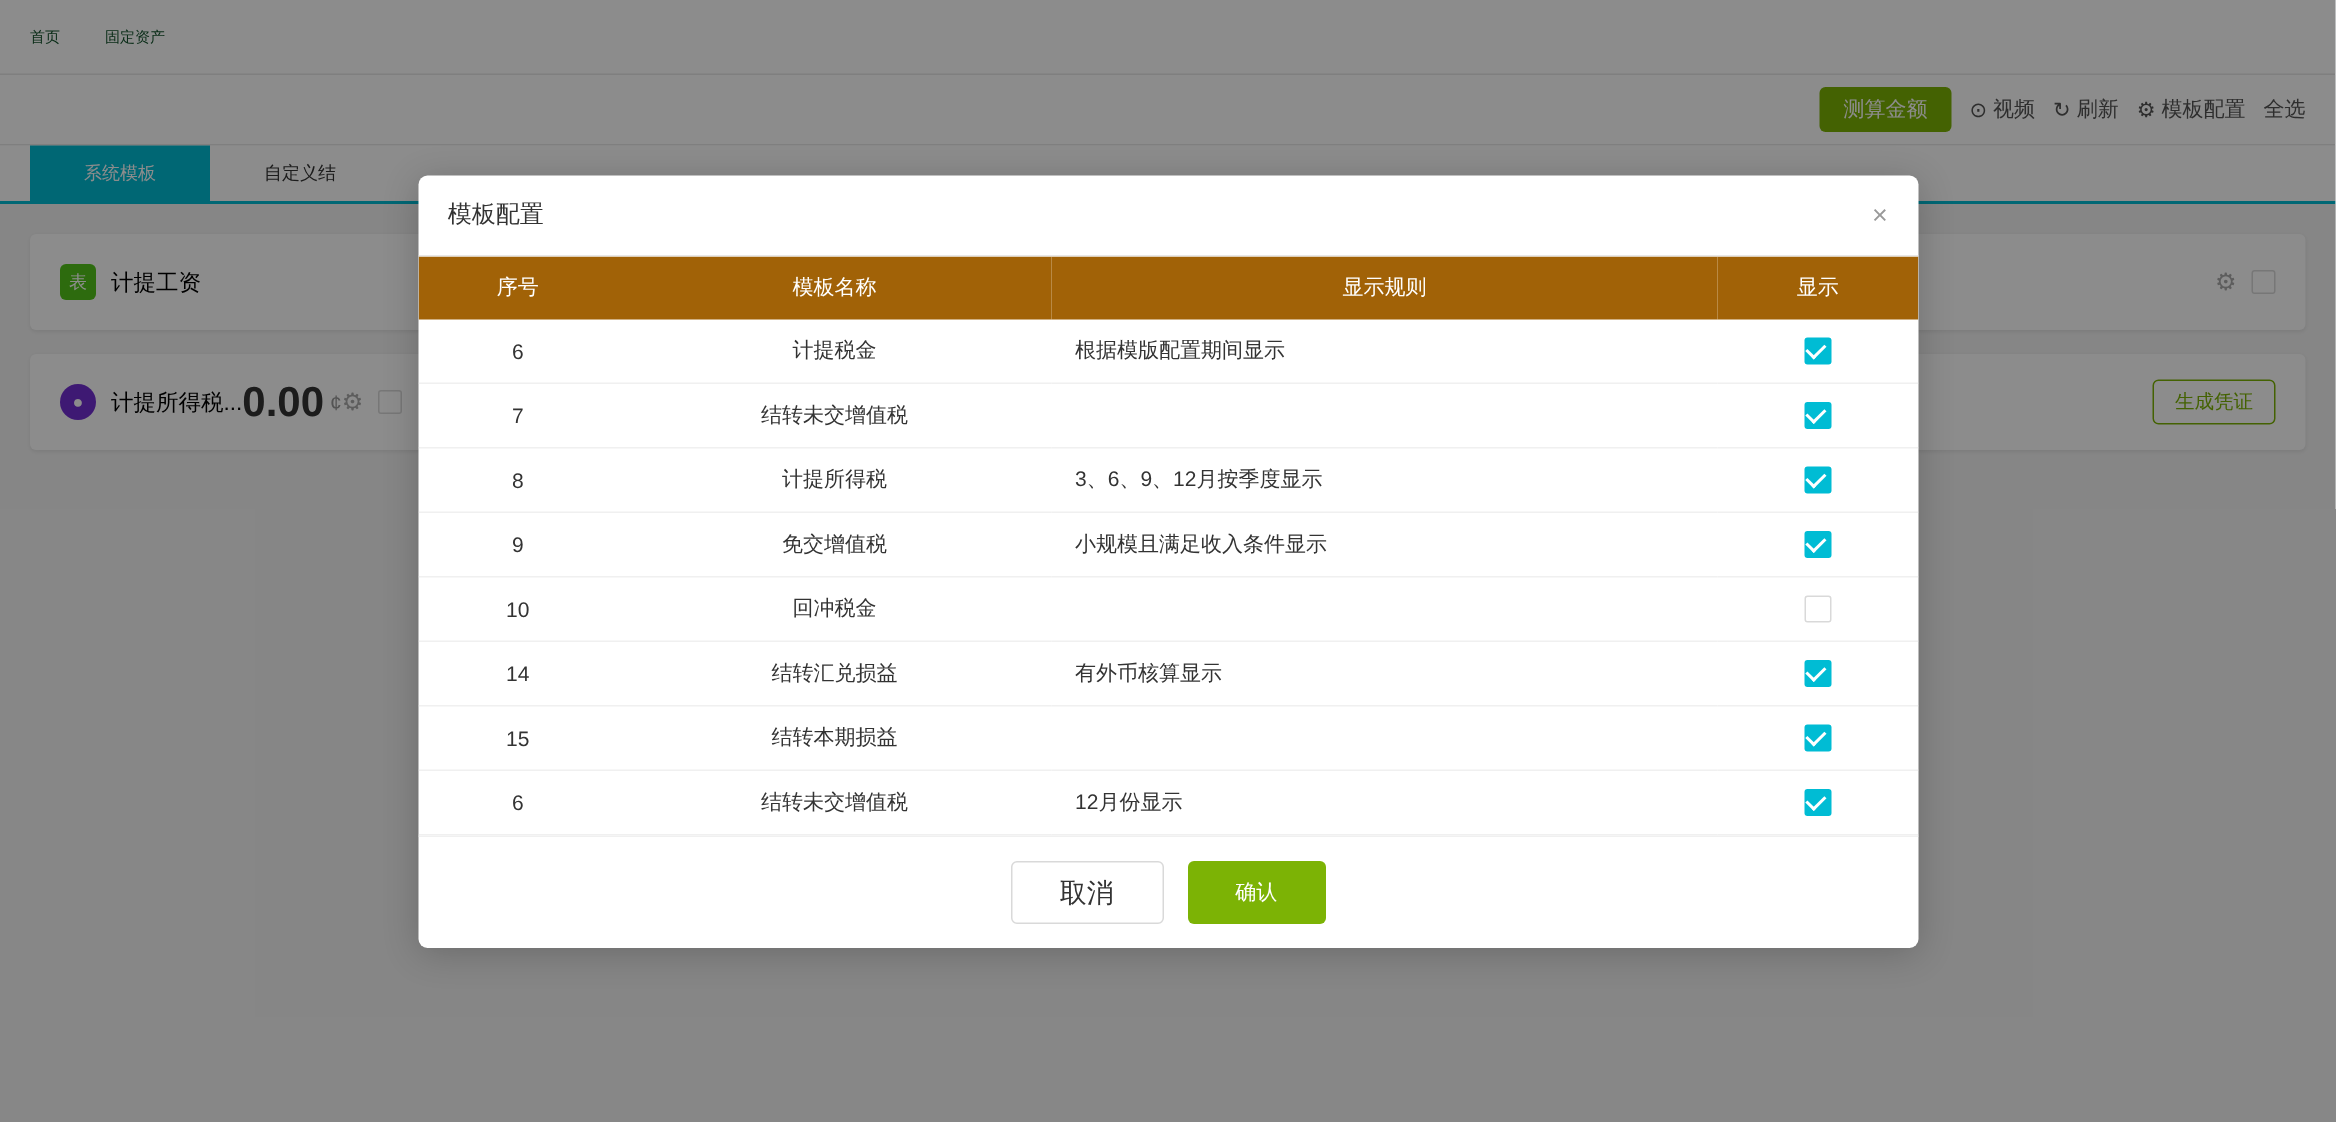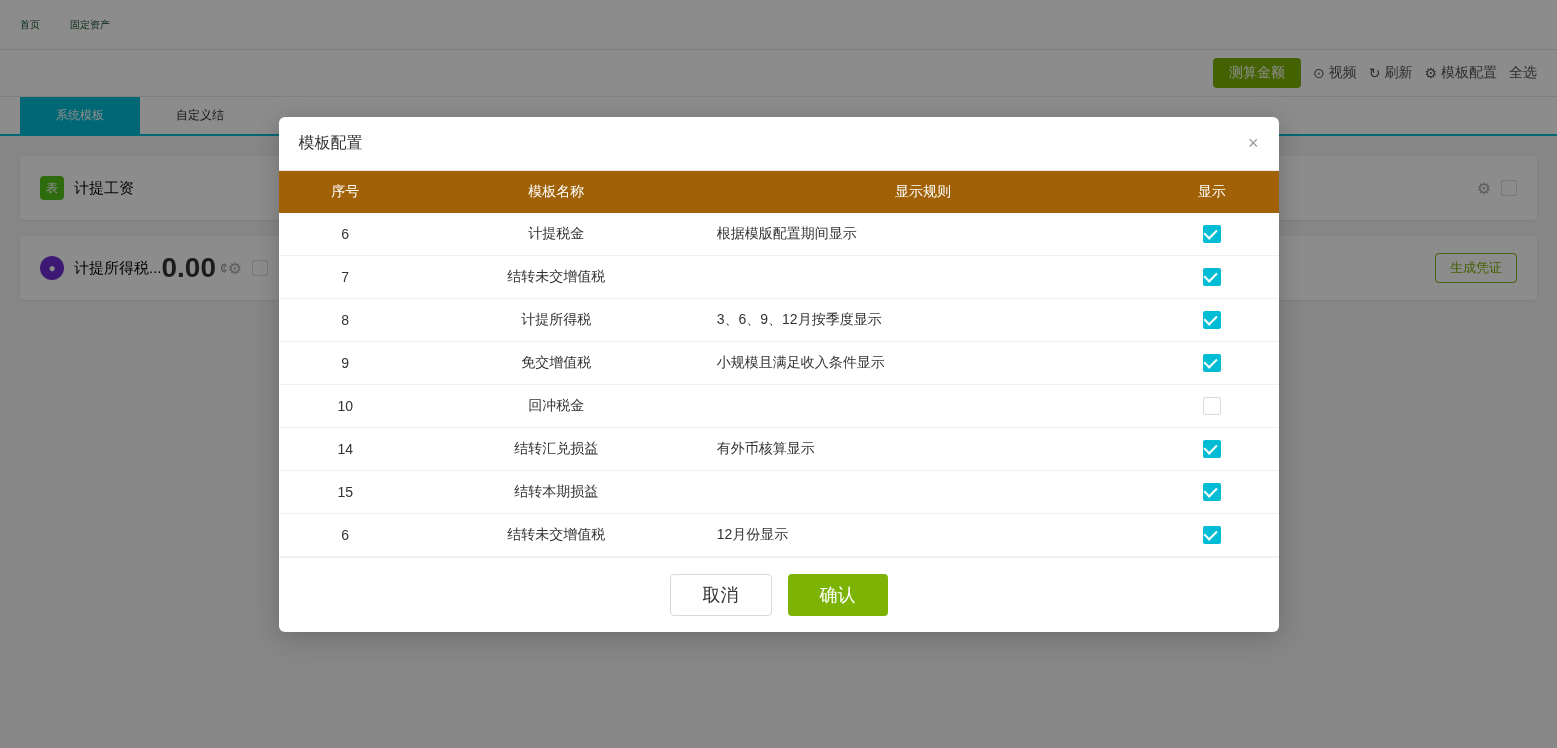--- a/index.html
+++ b/index.html
@@ -317,21 +317,21 @@
       cursor: pointer;
       font-size: 18px;
     }
     .btn-confirm {
       padding: 8px 32px;
       border: none;
       background: #7cb305;
       color: #fff;
       border-radius: 4px;
       cursor: pointer;
-      font-size: 18px;
+      font-size: 14px;
     }
   </style>
 </head>
 <body>
 
 <div class="bg-page">
 
   <div class="top-nav">
     <span class="nav-item">首页</span>
     <span class="nav-item">固定资产</span>

